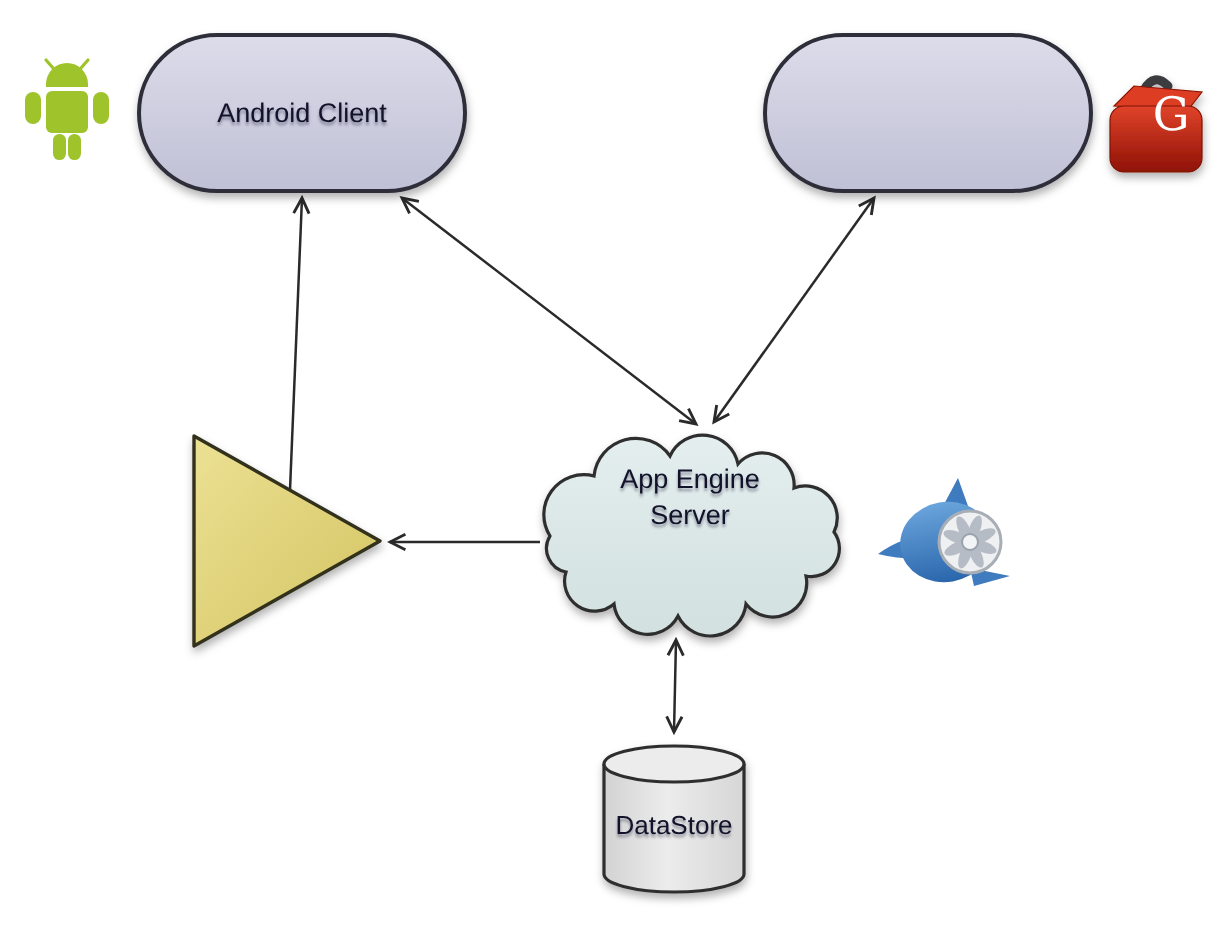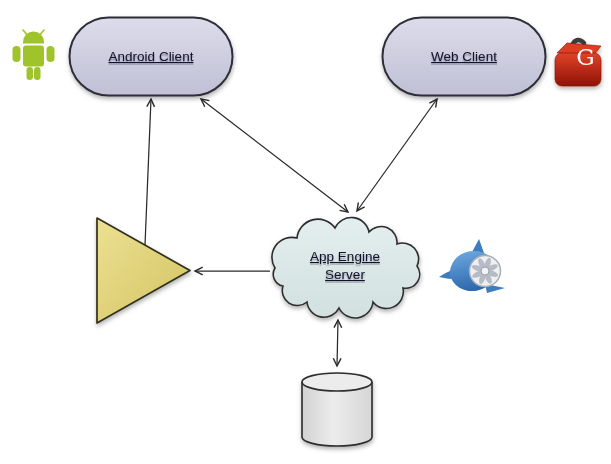--- a/index.html
+++ b/index.html
@@ -5,26 +5,26 @@
   html,body{margin:0;padding:0;background:#ffffff;}
   #stage{
     position:relative;width:611px;height:464px;background:#ffffff;overflow:hidden;
     font-family:"Liberation Sans", sans-serif;
   }
   #stage svg{position:absolute;left:0;top:0;}
   .node-label{
     position:absolute;display:flex;align-items:center;justify-content:center;
     text-align:center;color:#12122a;font-size:13.5px;line-height:1.3;
     text-shadow:0 1.5px 1.5px rgba(30,30,60,.45);
-    pointer-events:none;white-space:normal;text-decoration:underline;
+    pointer-events:none;white-space:normal;
   }
   .lbl-android{left:69px;top:17px;width:164px;height:79px;}
   .lbl-web{left:382px;top:17px;width:164px;height:79px;}
   .lbl-c2dm{left:98px;top:247px;width:78px;height:46px;}
-  .lbl-appengine{left:295px;top:244px;width:100px;height:44px;}
+  .lbl-appengine{left:295px;top:227px;width:100px;height:44px;}
   .lbl-datastore{left:287px;top:403px;width:100px;height:20px;font-size:13px;}
 </style>
 </head>
 <body>
 
 <div id="stage">
 
   <svg width="611" height="464" viewBox="0 0 611 464">
     <defs>
       <linearGradient id="gLav" x1="0" y1="0" x2="0" y2="1">
@@ -123,16 +123,16 @@
         <ellipse cx="42" cy="28" rx="2.8" ry="7" transform="rotate(200 42 35)"></ellipse>
         <ellipse cx="42" cy="28" rx="2.8" ry="7" transform="rotate(245 42 35)"></ellipse>
         <ellipse cx="42" cy="28" rx="2.8" ry="7" transform="rotate(290 42 35)"></ellipse>
         <ellipse cx="42" cy="28" rx="2.8" ry="7" transform="rotate(335 42 35)"></ellipse>
       </g>
       <circle cx="42" cy="35" r="4" fill="#f2f4f6" stroke="#9aa2ab" stroke-width="1"></circle>
     </g>
   </svg>
 
   <div class="node-label lbl-android">Android Client</div>
-  <div class="node-label lbl-web">Web Client</div>
   <div class="node-label lbl-appengine">App Engine Server</div>
+  <div class="node-label lbl-datastore">DataStore</div>
 
 </div>
 
 </body></html>

